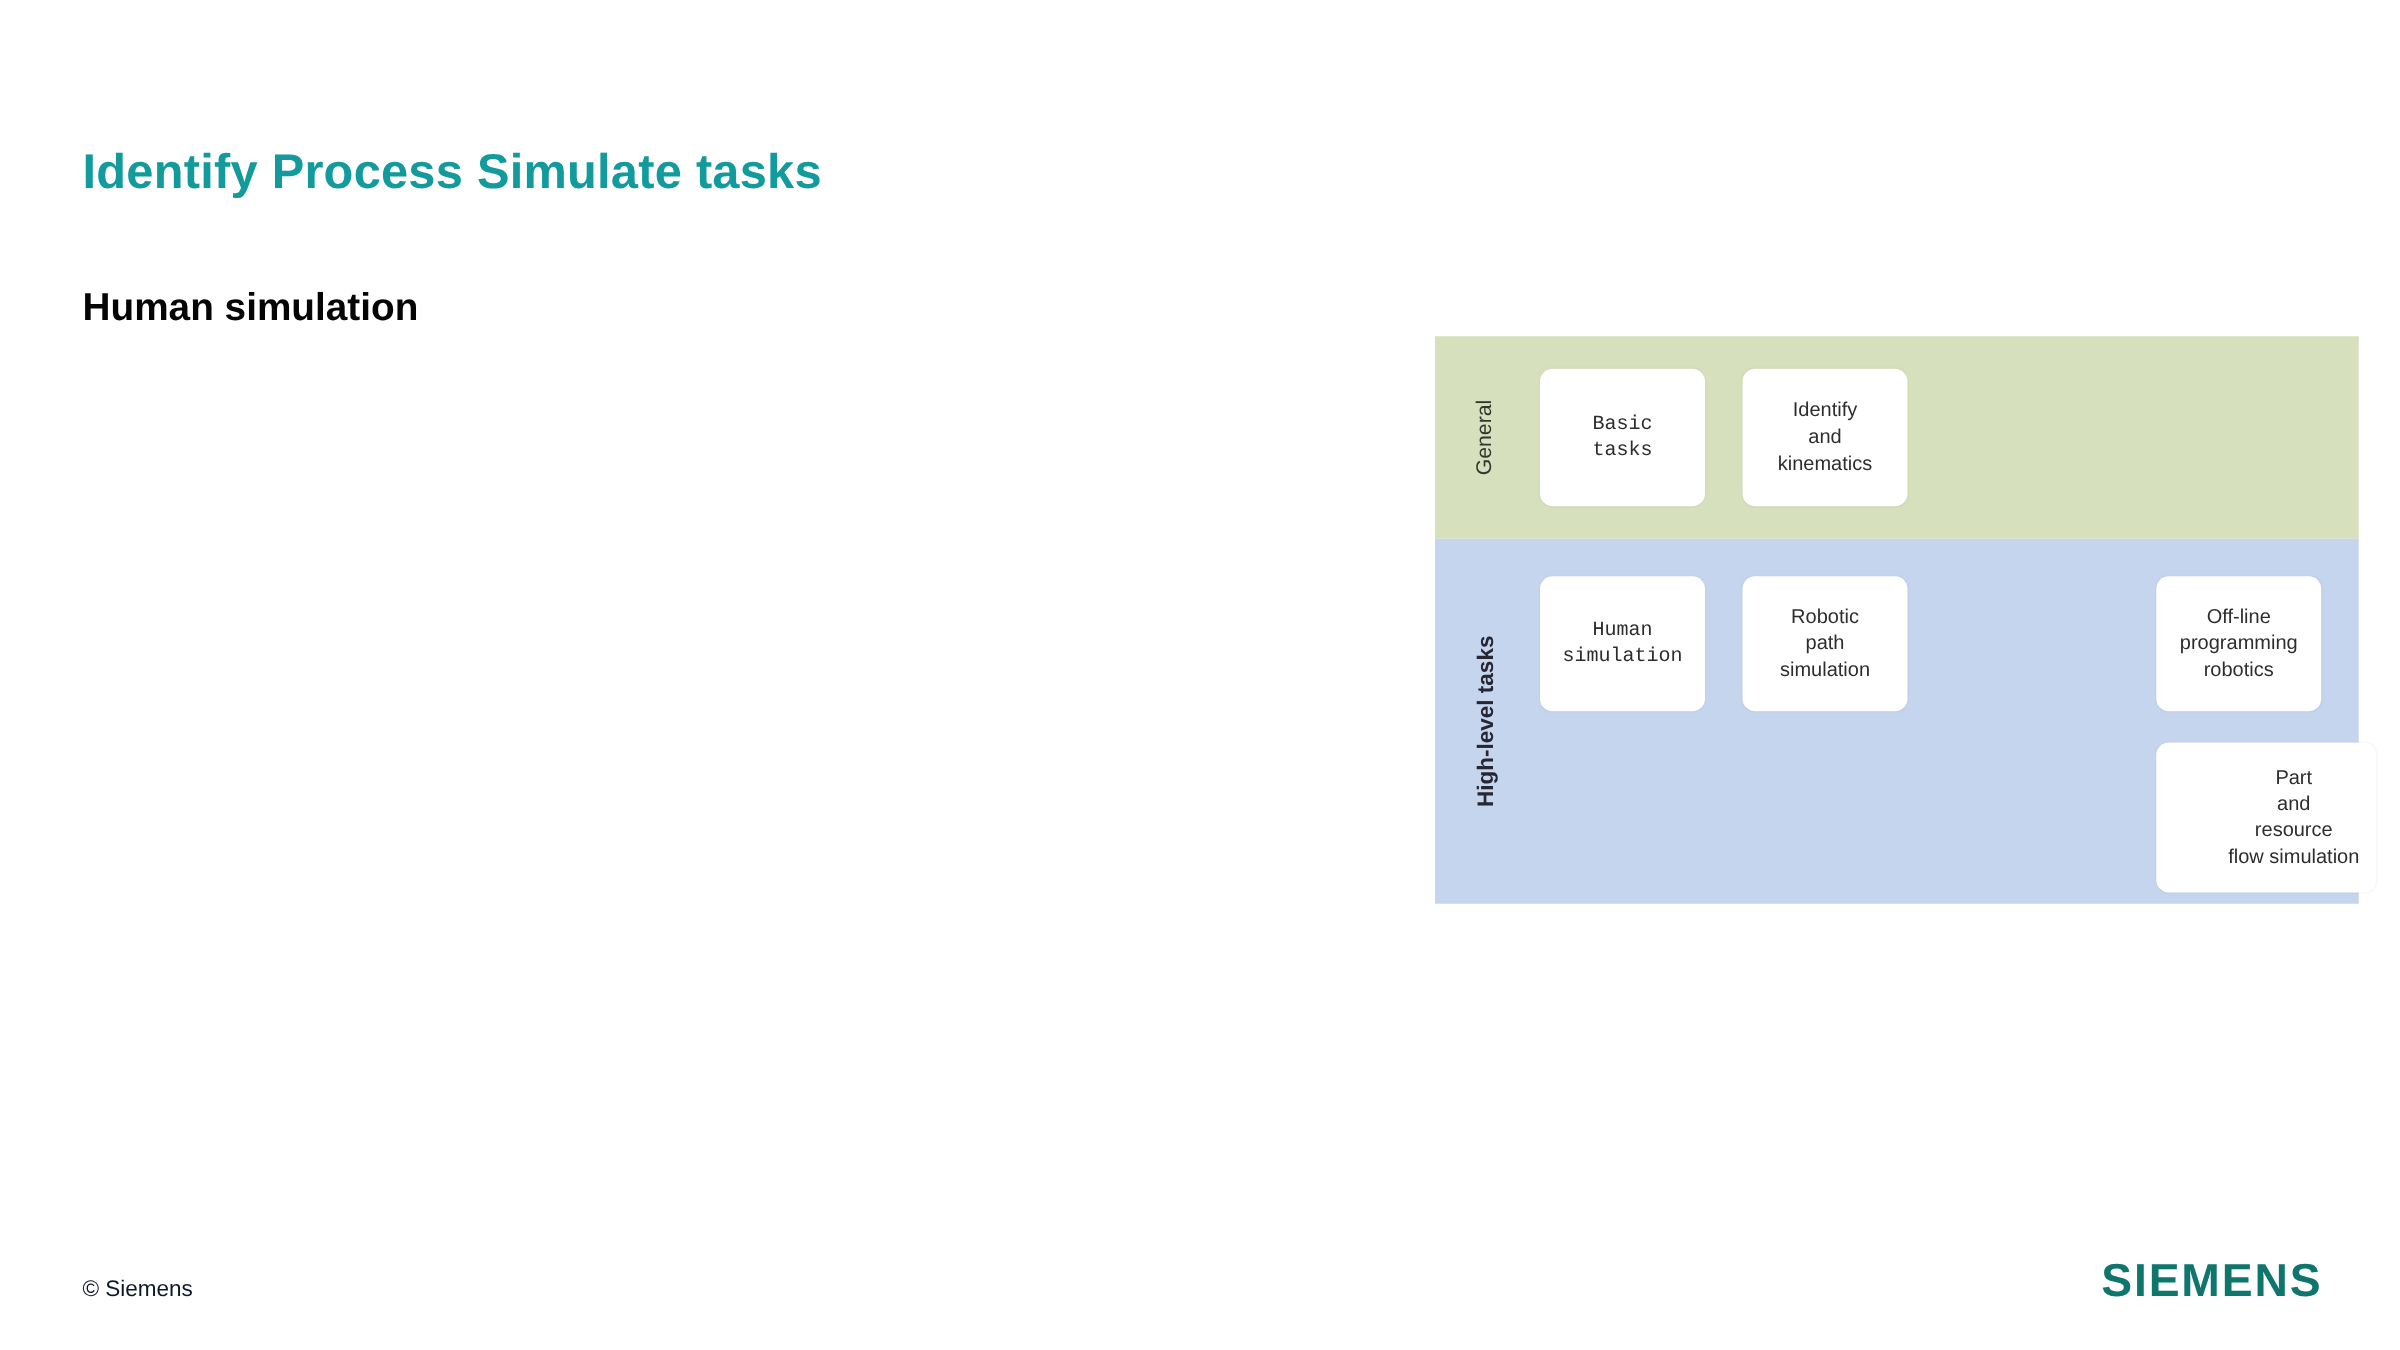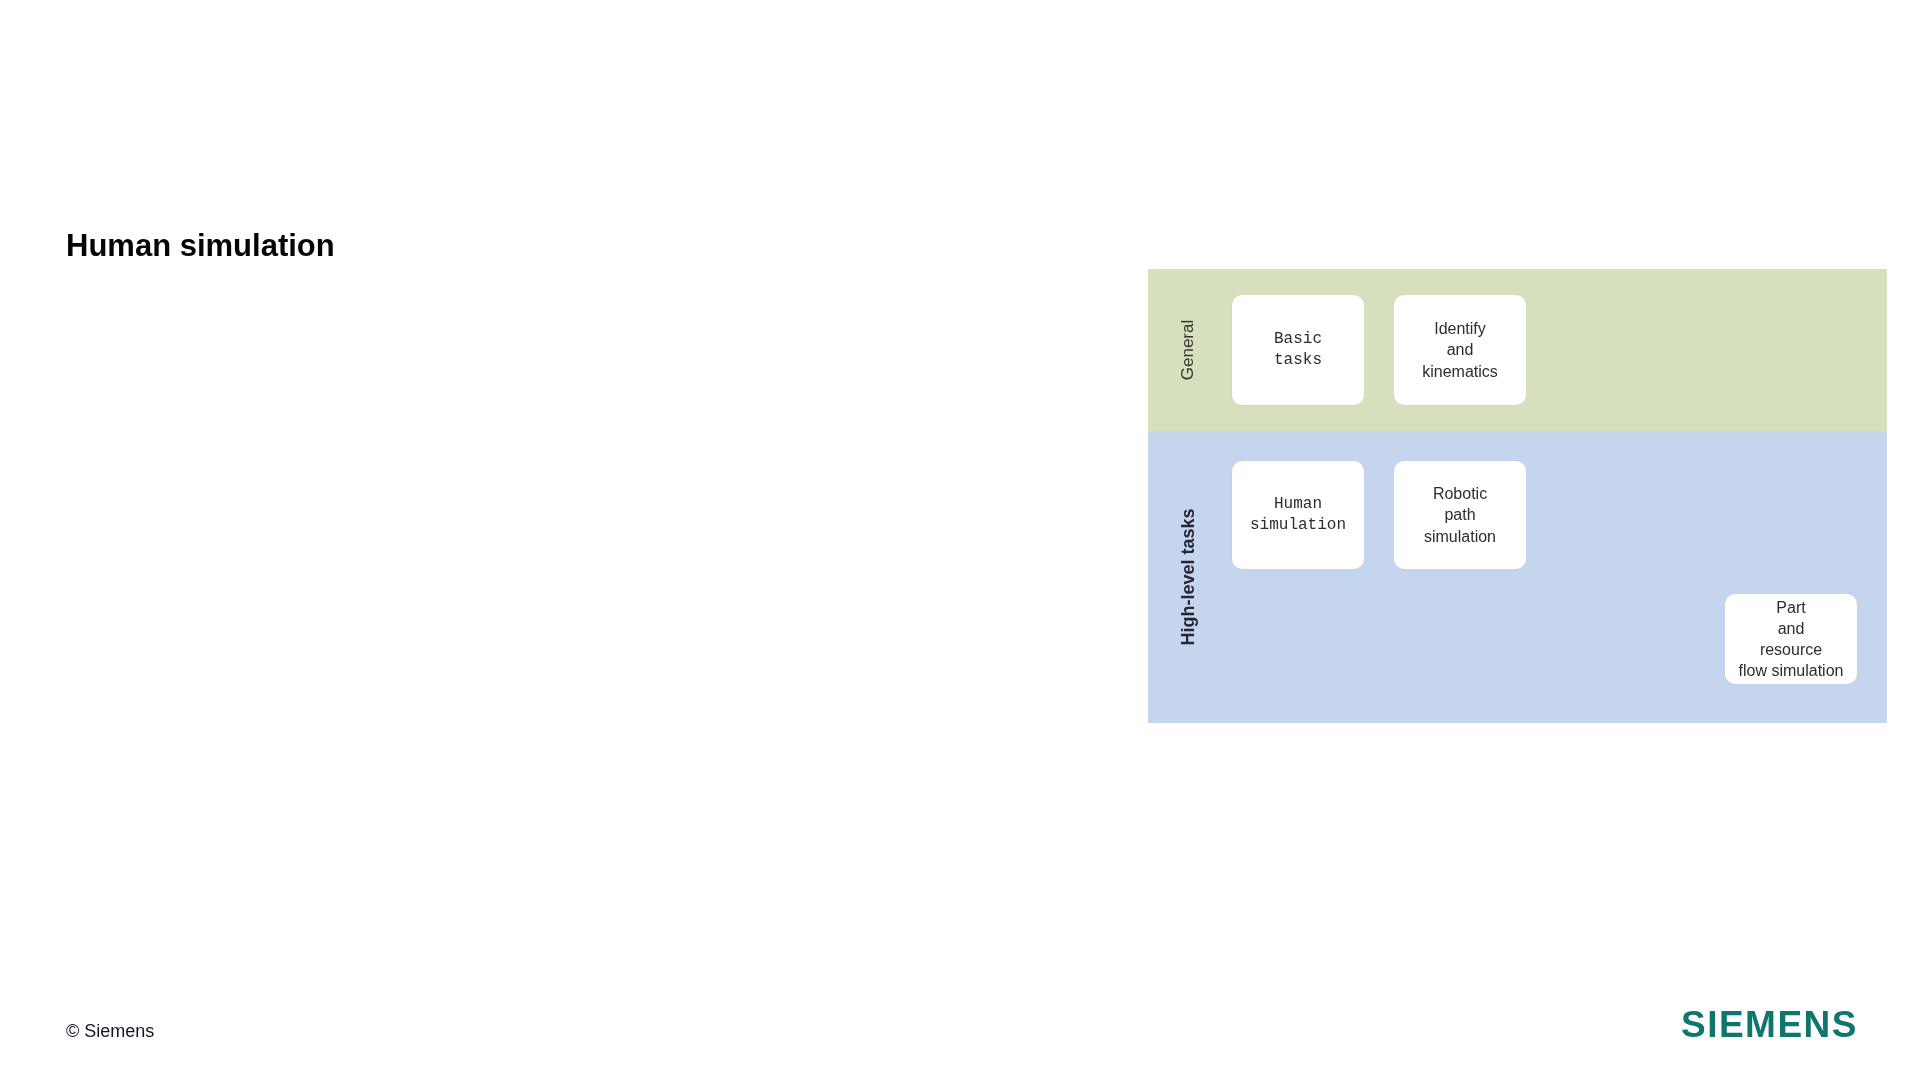--- a/index.html
+++ b/index.html
@@ -83,21 +83,21 @@
     color: #2d2d2d;
     white-space: pre-line;
     box-shadow: 0 0 2px rgba(0,0,0,0.06);
   }
   .row-general .box { top: 26px; height: 110px; }
   .row-highlevel .box { top: 30px; height: 108px; }
   .b-c1 { left: 84px; font-family: Liberation Mono, monospace; }
   .b-c2 { left: 246px; }
   .b-c3 { left: 411px; }
   .b-c4 { left: 577px; }
-  .row-highlevel .b-row2 { top: 163px; height: 90px; }
+  .row-highlevel .b-row2 { top: 163px; height: 120px; padding-left: 44px; }
   .footer-copyright {
     position: absolute;
     left: 66px;
     top: 1021px;
     font-size: 18px;
     color: #0f172a;
   }
   .logo {
     position: absolute;
     right: 62px;
@@ -106,20 +106,21 @@
     font-weight: bold;
     color: #0f766e;
     letter-spacing: 1.5px;
   }
 </style>
 </head>
 <body>
 
 <div class="slide">
 
+  <div class="title">Identify Process Simulate tasks</div>
 
   <div class="subtitle">Human simulation</div>
 
   <div class="diagram">
 
     <div class="row row-general">
       <div class="vlabel">General</div>
       <div class="box b-c1">Basic
 tasks</div>
       <div class="box b-c2">Identify
@@ -127,20 +128,23 @@
 kinematics</div>
     </div>
 
     <div class="row row-highlevel">
       <div class="vlabel vlabel-hl">High-level tasks</div>
       <div class="box b-c1">Human
 simulation</div>
       <div class="box b-c2">Robotic
 path
 simulation</div>
+      <div class="box b-c4">Off-line
+programming
+robotics</div>
       <div class="box b-c4 b-row2">Part
 and
 resource
 flow simulation</div>
     </div>
 
   </div>
 
   <div class="footer-copyright">© Siemens</div>
 

